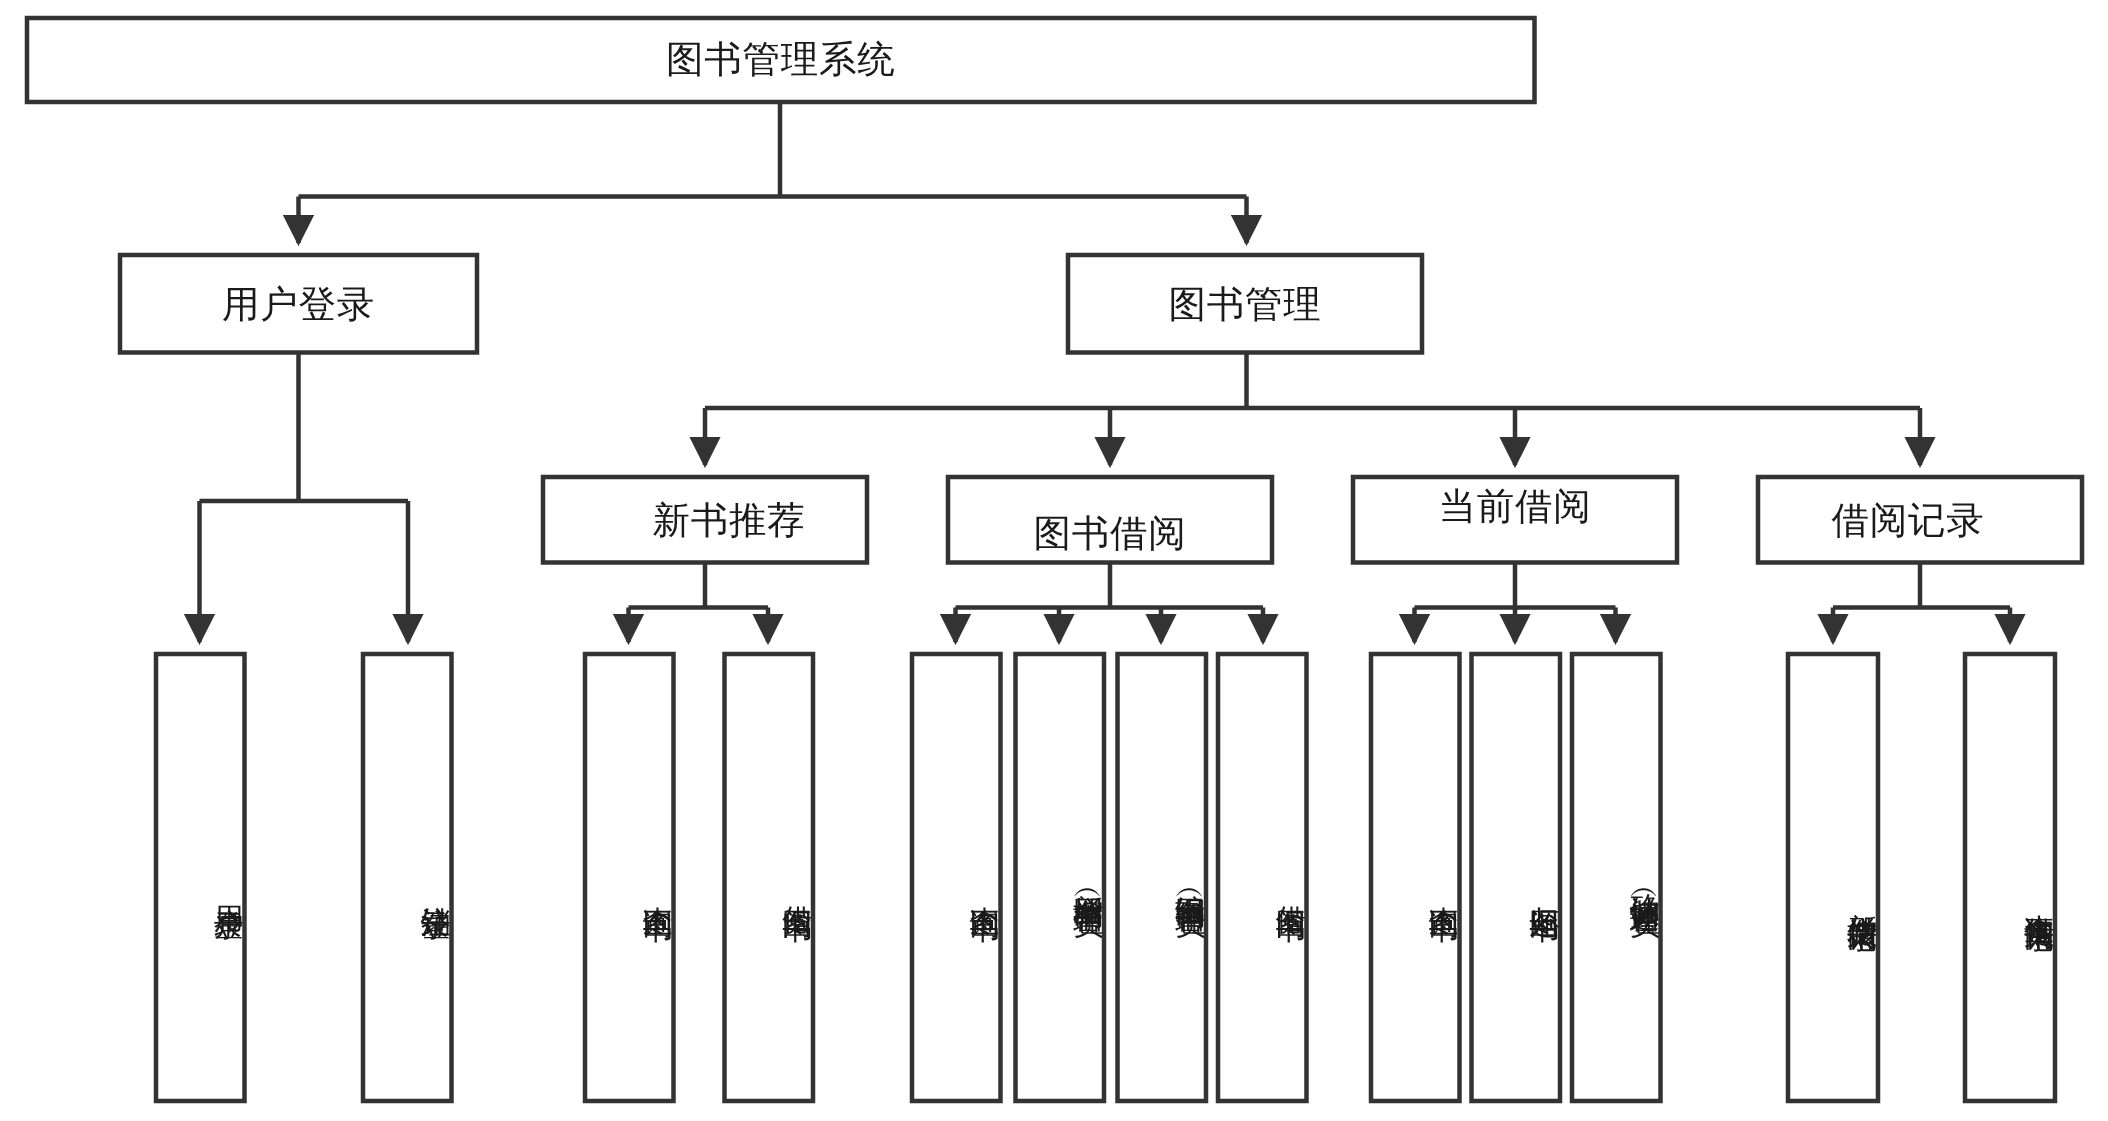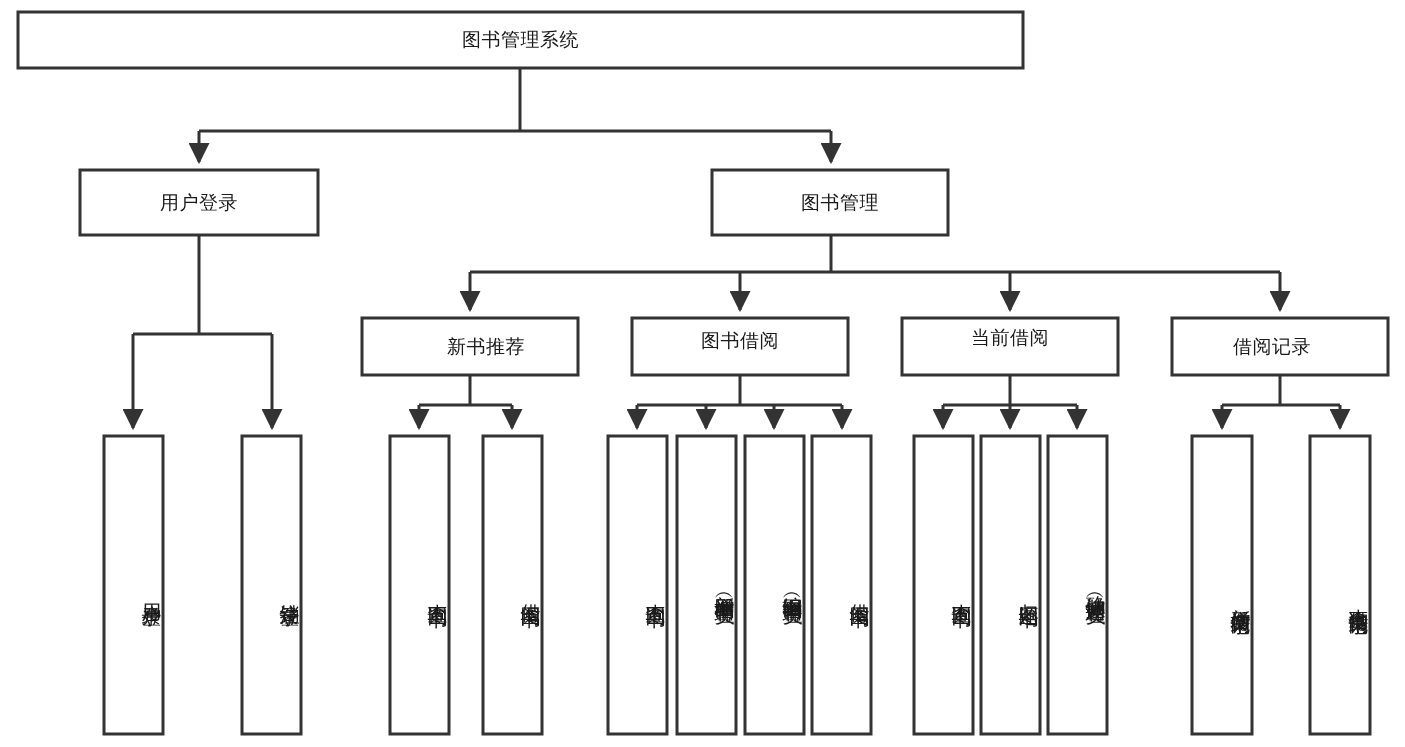--- a/index.html
+++ b/index.html
@@ -23,21 +23,21 @@
     top: 0;
     width: 1405px;
     height: 747px;
   }
   .node-label {
     position: absolute;
     display: flex;
     align-items: center;
     justify-content: center;
     color: #1a1a1a;
-    font-size: 19px;
+    font-size: 25px;
     line-height: 1.12;
     letter-spacing: 0.5px;
     white-space: nowrap;
     pointer-events: none;
   }
   .node-label.vertical {
     writing-mode: vertical-rl;
     text-orientation: upright;
     align-items: flex-start;
     justify-content: center;
@@ -134,24 +134,24 @@
       <rect x="981" y="436" width="59" height="298"></rect>
       <rect x="1048" y="436" width="59" height="298"></rect>
       <rect x="1192" y="436" width="60" height="298"></rect>
       <rect x="1310" y="436" width="60" height="298"></rect>
     </g>
   </svg>
 
   <div class="node-label" style="left:18px; top:12px; width:1005px; height:56px;">图书管理系统</div>
 
   <div class="node-label" style="left:80px; top:170px; width:238px; height:65px;">用户登录</div>
-  <div class="node-label" style="left:712px; top:170px; width:236px; height:65px;padding-left:10px;">图书管理</div>
+  <div class="node-label" style="left:712px; top:170px; width:236px; height:65px;">图书管理</div>
 
   <div class="node-label" style="left:362px; top:318px; width:248px; height:57px;">新书推荐</div>
-  <div class="node-label" style="left:632px; top:312px; width:216px; height:57px;">图书借阅</div>
+  <div class="node-label" style="left:632px; top:327px; width:216px; height:57px;">图书借阅</div>
   <div class="node-label" style="left:902px; top:318px; width:216px; height:40px;">当前借阅</div>
   <div class="node-label" style="left:1172px; top:318px; width:200px; height:57px;">借阅记录</div>
 
   <div class="node-label vertical" style="left:104px; top:436px; width:59px; height:298px;">用户登录</div>
   <div class="node-label vertical" style="left:242px; top:436px; width:59px; height:298px;">注销登录</div>
   <div class="node-label vertical" style="left:390px; top:436px; width:59px; height:298px;">查询图书</div>
   <div class="node-label vertical" style="left:483px; top:436px; width:59px; height:298px;">借阅图书</div>
   <div class="node-label vertical" style="left:608px; top:436px; width:59px; height:298px;">查询图书</div>
   <div class="node-label vertical" style="left:677px; top:436px; width:59px; height:298px; padding-top:4px;">新增图书（管理员）</div>
   <div class="node-label vertical" style="left:745px; top:436px; width:59px; height:298px; padding-top:4px;">编辑图书（管理员）</div>

